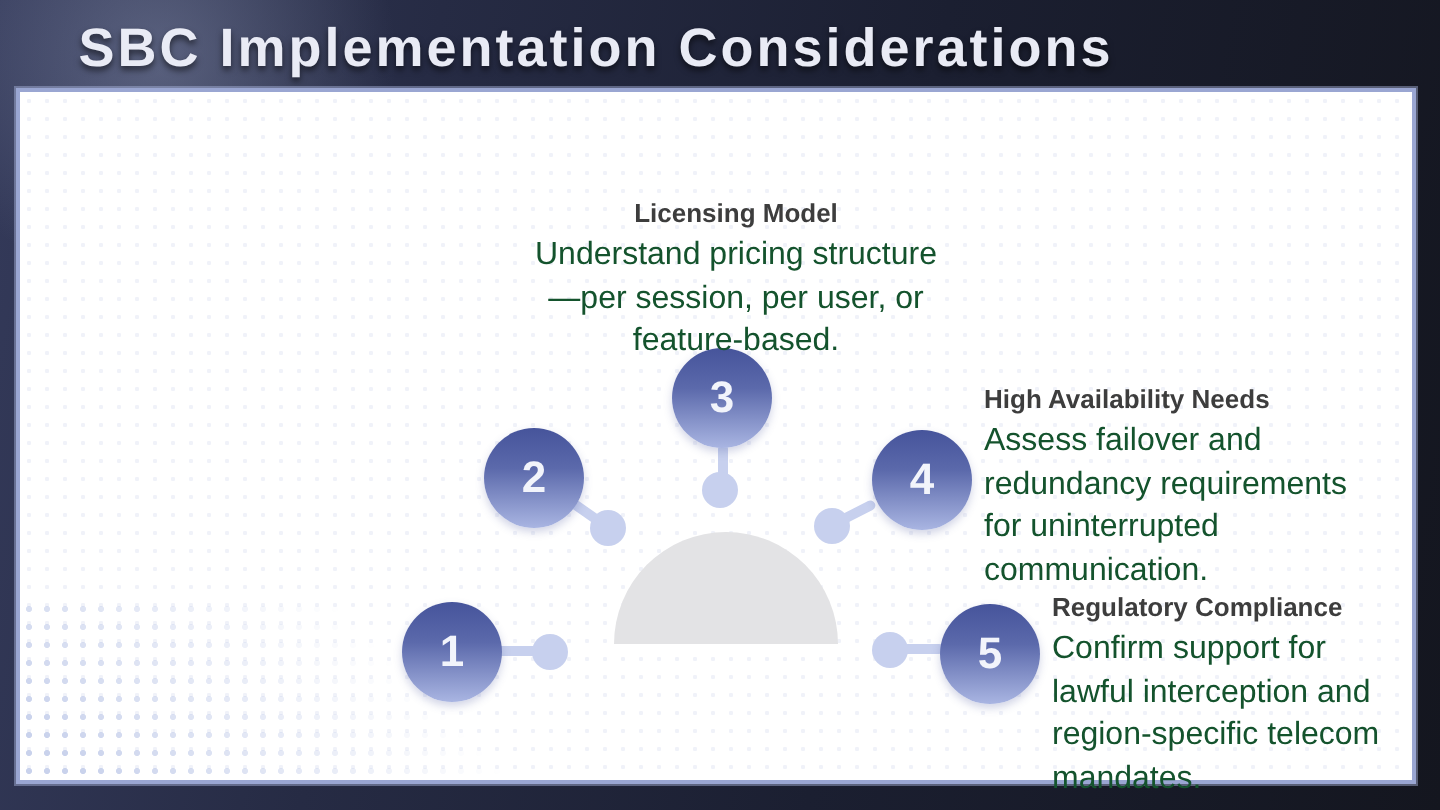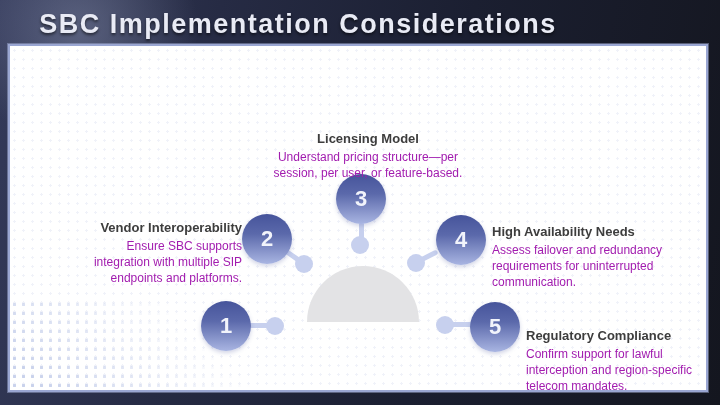--- a/index.html
+++ b/index.html
@@ -59,23 +59,23 @@
   .s5{left:432px;top:276px;width:30px;}
   .s3{left:349px;top:176px;width:5px;height:26px;}
   .s2{left:275px;top:202px;width:24px;transform:rotate(35deg);transform-origin:left center;}
   .s4{left:406px;top:214px;width:24px;transform:rotate(-27deg);transform-origin:left center;}
   .cdot{position:absolute;width:18px;height:18px;border-radius:50%;background:#c7d0ee;}
   .d1{left:256px;top:271px;}
   .d2{left:285px;top:209px;}
   .d3{left:341px;top:190px;}
   .d4{left:397px;top:208px;}
   .d5{left:426px;top:270px;}
-  .text-block{position:absolute;margin-top:32px;}
+  .text-block{position:absolute;}
   .item-title{color:#3d3d3d;font-size:13px;font-weight:bold;margin-bottom:3px;}
-  .item-body{color:#a21caf;font-size:12px;line-height:1.35;}
+  .item-body{color:#14532d;font-size:16px;line-height:1.35;}
   .tb-center{text-align:center;}
   .tb-right{text-align:right;}
   .tb-left{text-align:left;}
   .tb3{left:252px;top:53px;width:212px;}   
   .tb2{left:64px;top:142px;width:168px;}   
   .tb1{left:18px;top:250px;width:178px;}   
   .tb4{left:482px;top:146px;width:190px;}  
   .tb5{left:516px;top:250px;width:178px;}  
 </style>
 </head>
@@ -113,24 +113,20 @@
   <div class="num-circle c4">
     <span>4</span>
   </div>
   <div class="num-circle c5">
     <span>5</span>
   </div>
 
   <div class="text-block tb1 tb-right">
   </div>
 
-  <div class="text-block tb2 tb-right">
-    <div class="item-title">Vendor Interoperability</div>
-    <div class="item-body">Ensure SBC supports integration with multiple SIP endpoints and platforms.</div>
-  </div>
 
   <div class="text-block tb3 tb-center">
     <div class="item-title">Licensing Model</div>
     <div class="item-body">Understand pricing structure—per session, per user, or feature-based.</div>
   </div>
 
   <div class="text-block tb4 tb-left">
     <div class="item-title">High Availability Needs</div>
     <div class="item-body">Assess failover and redundancy requirements for uninterrupted communication.</div>
   </div>

